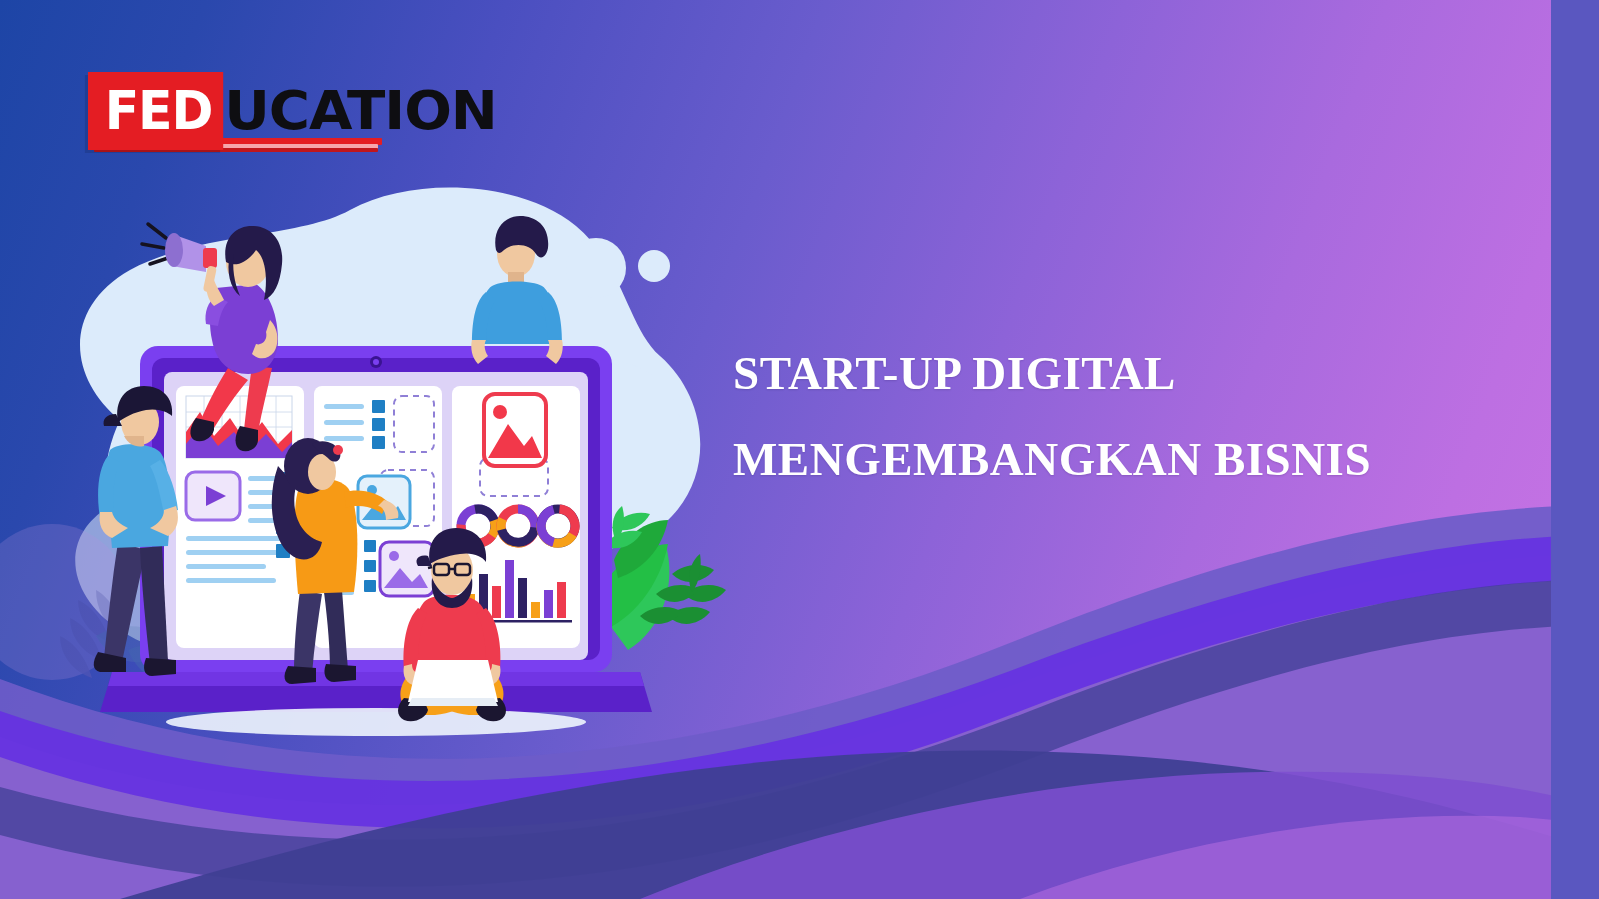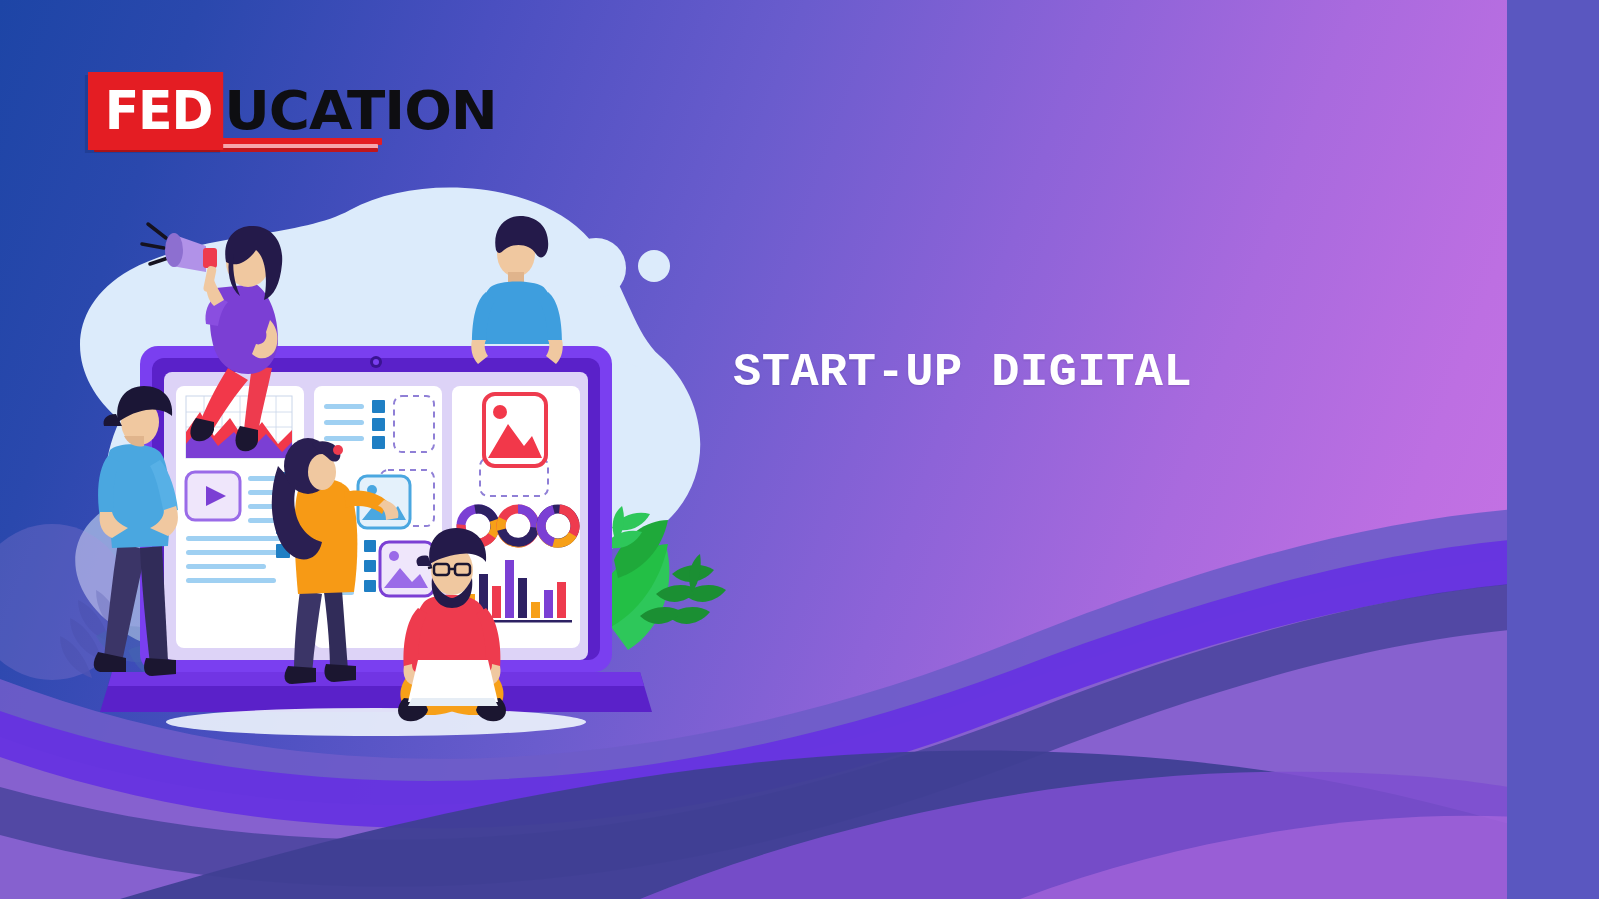--- a/index.html
+++ b/index.html
@@ -2,21 +2,21 @@
 <html><head>
 <meta charset="utf-8">
 <title>Feducation Banner</title>
 <style>
   html,body{margin:0;padding:0;}
   body{
     width:1599px;height:899px;overflow:hidden;
     font-family:"Liberation Sans", sans-serif;
     background:#5a57c0;
   }
-  .stage{position:relative;width:1507px;height:899px;overflow:hidden;}
+  .stage{position:relative;width:1507px;height:899px;overflow:hidden;padding-left:44px;}
 
   
   .bg-gradient{
     position:absolute;inset:0;
     background:linear-gradient(110deg,
         #1d45a6 0%,
         #2a48ad 11%,
         #4a4fc0 27%,
         #6a5ccd 44%,
         #8d63d8 60%,
@@ -66,21 +66,21 @@
     z-index:1;
   }
   .logo-book .pg1{position:absolute;left:0;top:0;width:290px;height:7px;background:#e41d23;border-radius:1px;}
   .logo-book .pg2{position:absolute;left:6px;top:6px;width:280px;height:5px;background:#f6a6ac;border-radius:1px;}
   .logo-book .pg3{position:absolute;left:2px;top:10px;width:284px;height:4px;background:#c0161c;border-radius:1px;}
 
   
   .headline{
     position:absolute;left:733px;top:330px;width:800px;
     color:#ffffff;
-    font-family:Liberation Mono, monospace;
+    font-family:Liberation Serif, serif;
     font-weight:bold;
     font-size:47px;
     line-height:86px;
     letter-spacing:0.5px;
     text-shadow:0 1px 2px rgba(40,20,80,.18);
   }
   .headline .ln{display:block;white-space:nowrap;}
 
   
   .illo{position:absolute;left:0px;top:150px;width:760px;height:620px;}
@@ -402,15 +402,16 @@
           <line x1="449" y1="419" x2="455" y2="419"></line>
           <line x1="432" y1="417" x2="428" y2="418"></line>
         </g>
       </g>
 
     </svg>
   </div>
 
   <div class="headline">
     <span class="ln">START-UP DIGITAL</span>
+    <span class="ln">MENGEMBANGKAN BISNIS</span>
   </div>
 
 </div>
 
 </body></html>

